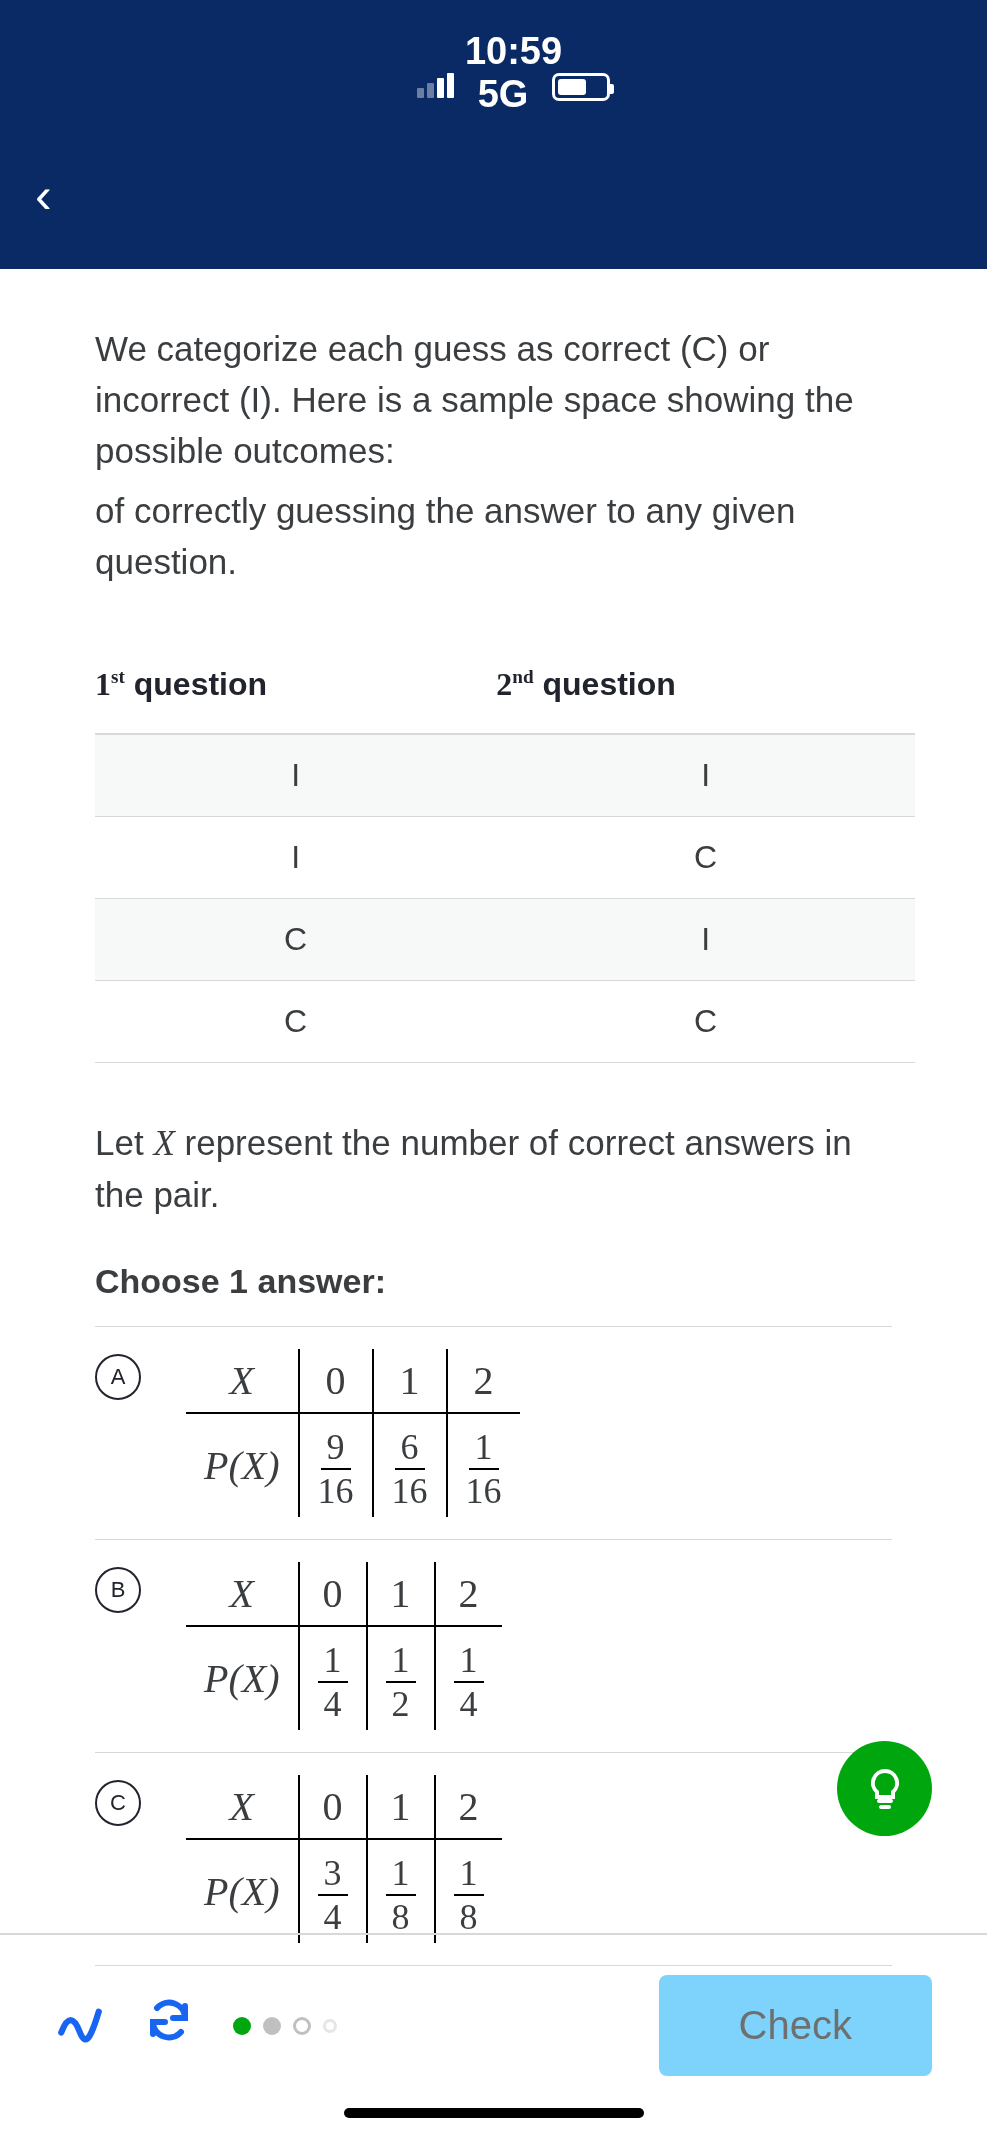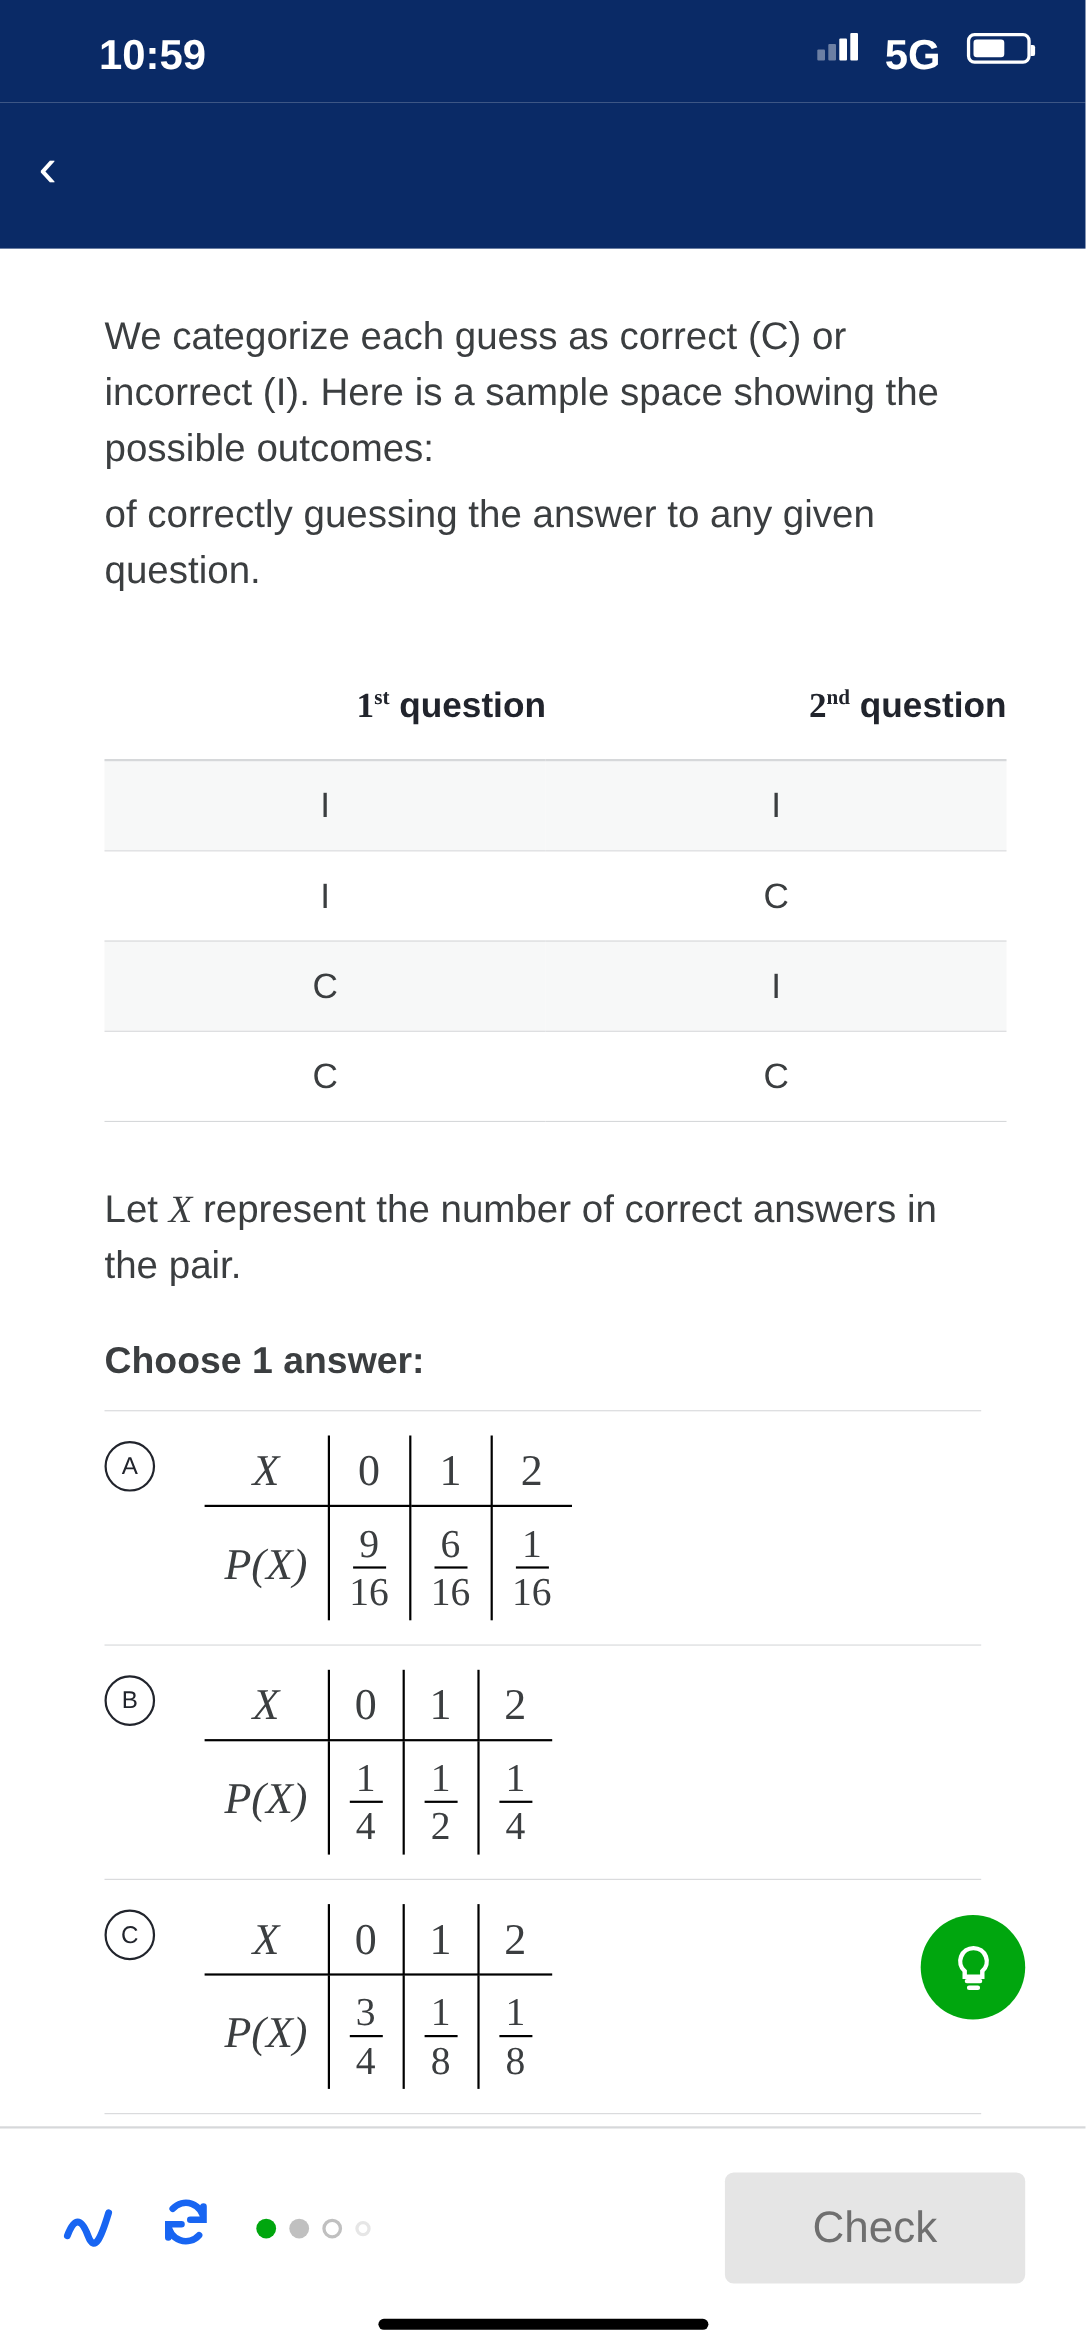--- a/index.html
+++ b/index.html
@@ -13,20 +13,21 @@
     }
     .status-bar {
       display: flex;
       justify-content: space-between;
       align-items: center;
       padding: 30px 50px 20px 90px;
       color: #fff;
       font-size: 38px;
       font-weight: 600;
       background: #0a2a66;
+      flex-direction: column;
     }
     .status-right { display: flex; align-items: flex-start; gap: 24px; }
     .signal-bars { display: flex; align-items: flex-end; gap: 3px; }
     .signal-bars span { width: 7px; background: #fff; border-radius: 1px; }
     .signal-bars span:nth-child(1){height:10px;opacity:.4}
     .signal-bars span:nth-child(2){height:15px;opacity:.4}
     .signal-bars span:nth-child(3){height:20px}
     .signal-bars span:nth-child(4){height:25px}
     .battery {
       width: 58px; height: 28px; border: 3px solid #fff; border-radius: 7px;
@@ -55,21 +56,21 @@
     .para2 { margin-top: 55px; }
     .serif-italic { font-family: 'Times New Roman', serif; font-style: italic; }
     .serif { font-family: 'Times New Roman', serif; }
     .sample-table {
       margin-top: 60px;
       width: 820px;
       border-collapse: collapse;
       font-size: 32px;
     }
     .sample-table th {
-      font-weight: 700; text-align: right; padding: 18px 0 30px 0;
+      font-weight: 700; text-align: left; padding: 18px 0 30px 0;
       color: #21242c; border-bottom: 2px solid #d6d8da;
     }
     .sample-table td {
       text-align: center; padding: 22px 0; border-bottom: 1px solid #d6d8da;
       color: #3b3e40;
     }
     .sample-table tr:nth-child(odd) td { background:#f7f8f8; }
     sup { font-size: .6em; }
     .choose { font-size: 34px; font-weight: 700; margin-top: 42px; color: #3b3e40; }
     .options { margin-top: 25px; }
@@ -108,21 +109,21 @@
     .footer-left { display:flex; align-items:center; gap: 40px; }
     .squiggle { color:#1865f2; font-size: 50px; }
     .refresh { color:#1865f2; font-size: 48px; }
     .dots { display:flex; gap:12px; align-items:center; }
     .dots span { width: 18px; height:18px; border-radius:50%; }
     .dots span:nth-child(1){ background:#00a60e; }
     .dots span:nth-child(2){ background:#c0c0c0; }
     .dots span:nth-child(3){ border:3px solid #c0c0c0; background:#fff; }
     .dots span:nth-child(4){ border:3px solid #e6e6e6; background:#fff; width:14px; height:14px; }
     .check-btn {
-      background:#e5e5e5; color:#6f6f6f; font-size: 40px;
+      background:#7dd3fc; color:#6f6f6f; font-size: 40px;
       padding: 28px 80px; border-radius: 8px; border:none;
     }
     .home-ind {
       position:absolute; bottom: 18px; left: 50%; transform:translateX(-50%);
       width: 300px; height: 10px; background:#000; border-radius: 6px;
     }
   </style>
 </head>
 <body>
 

